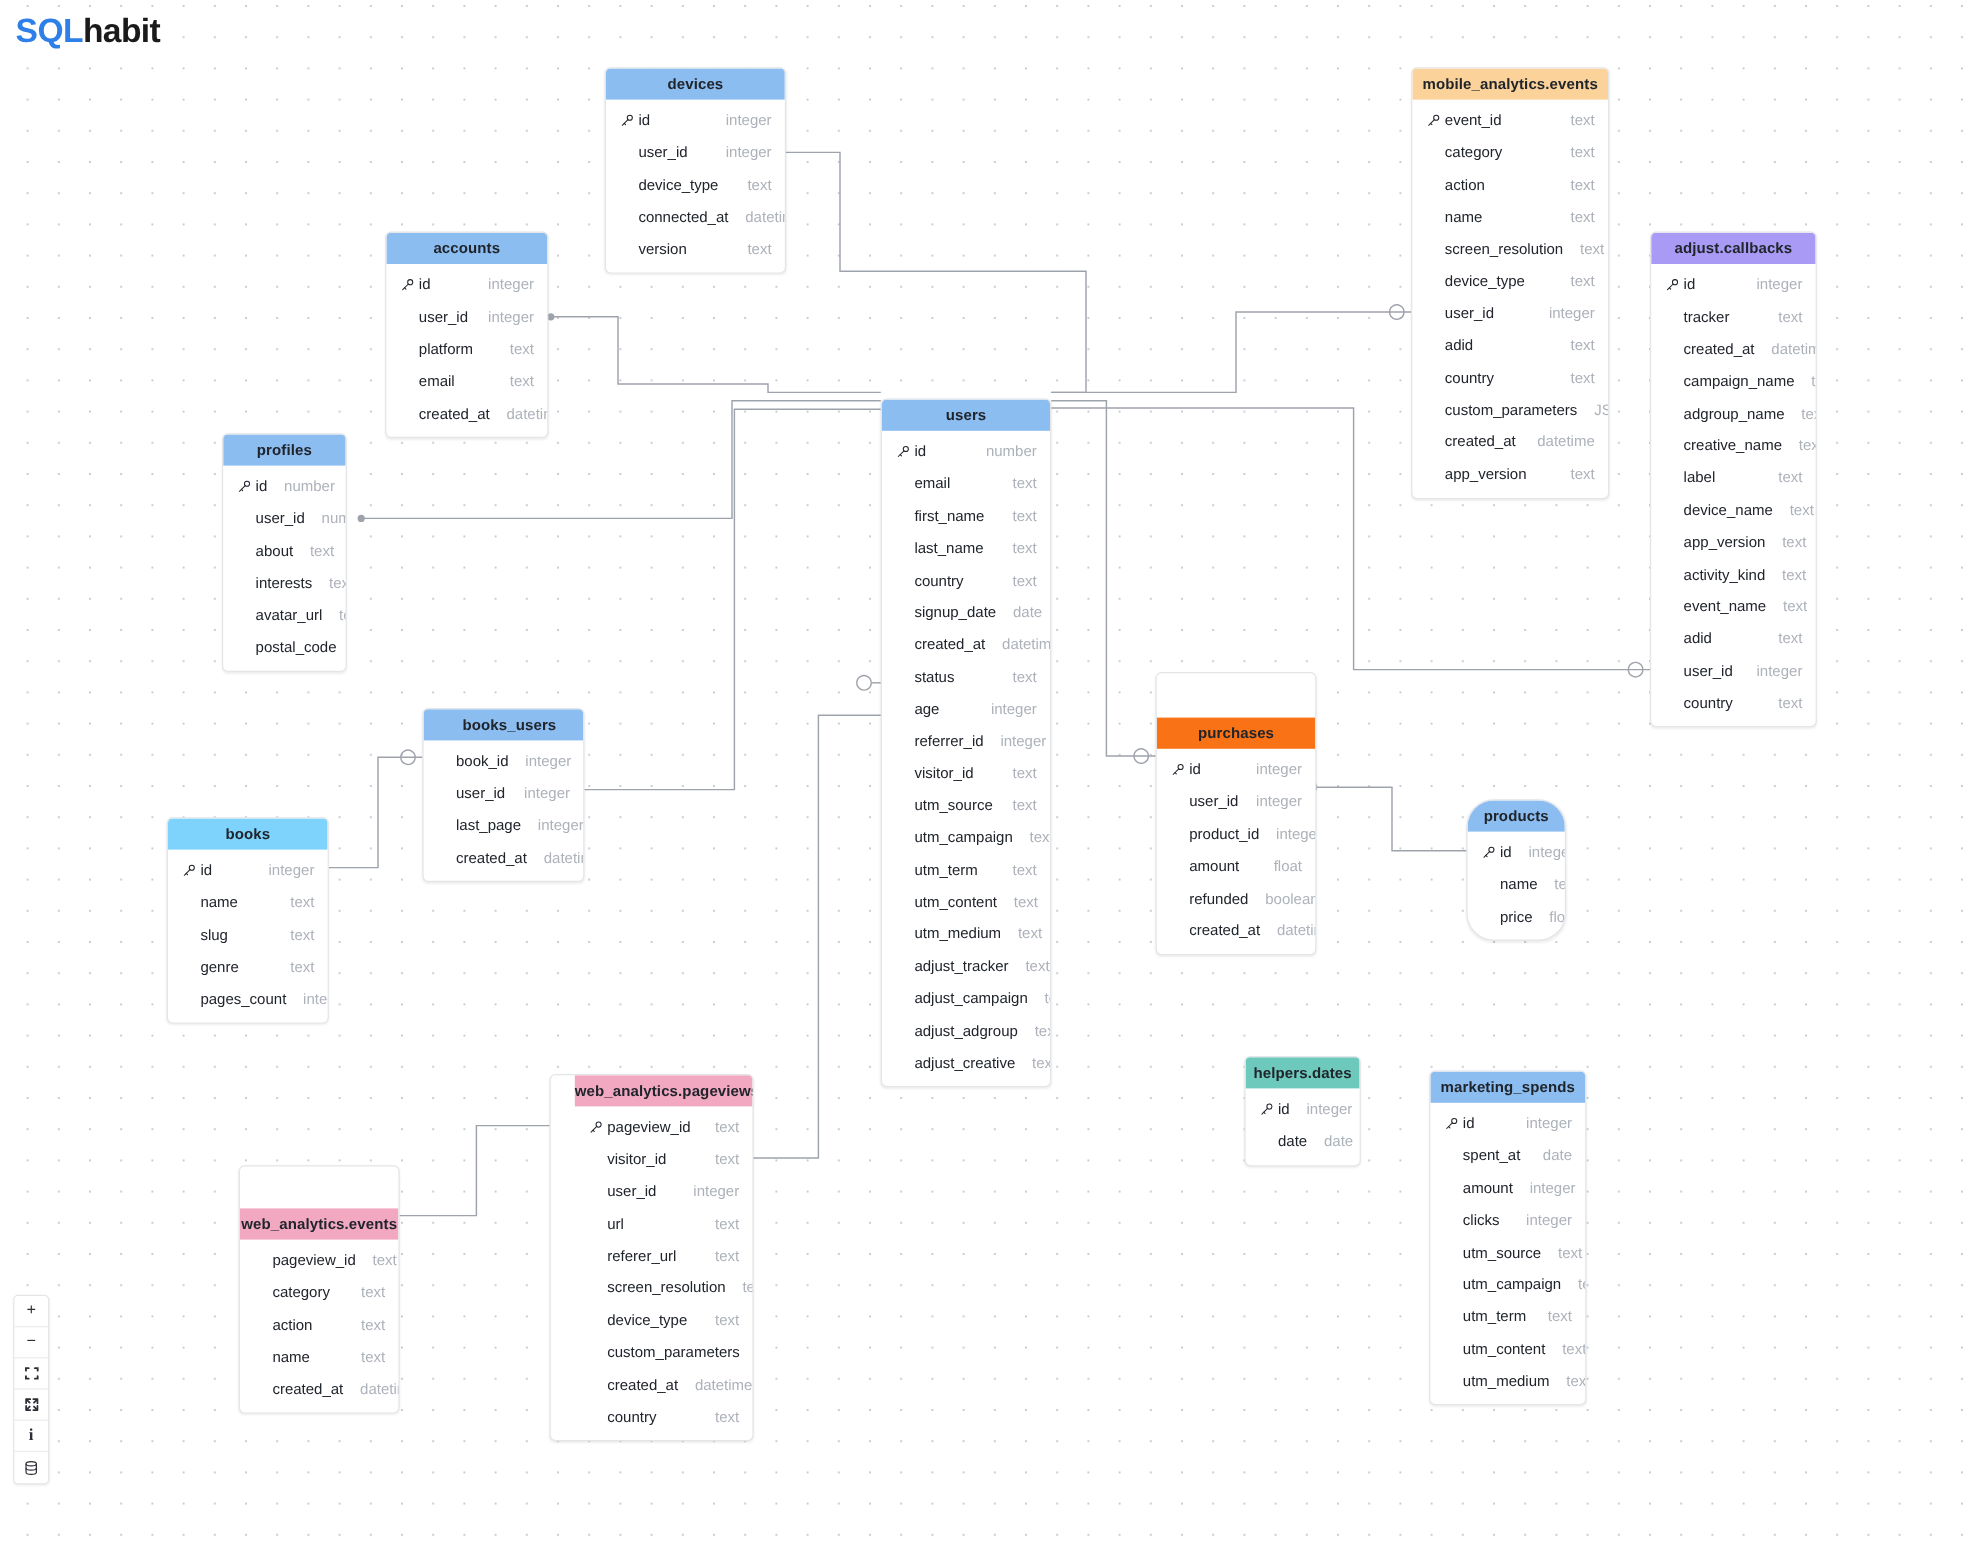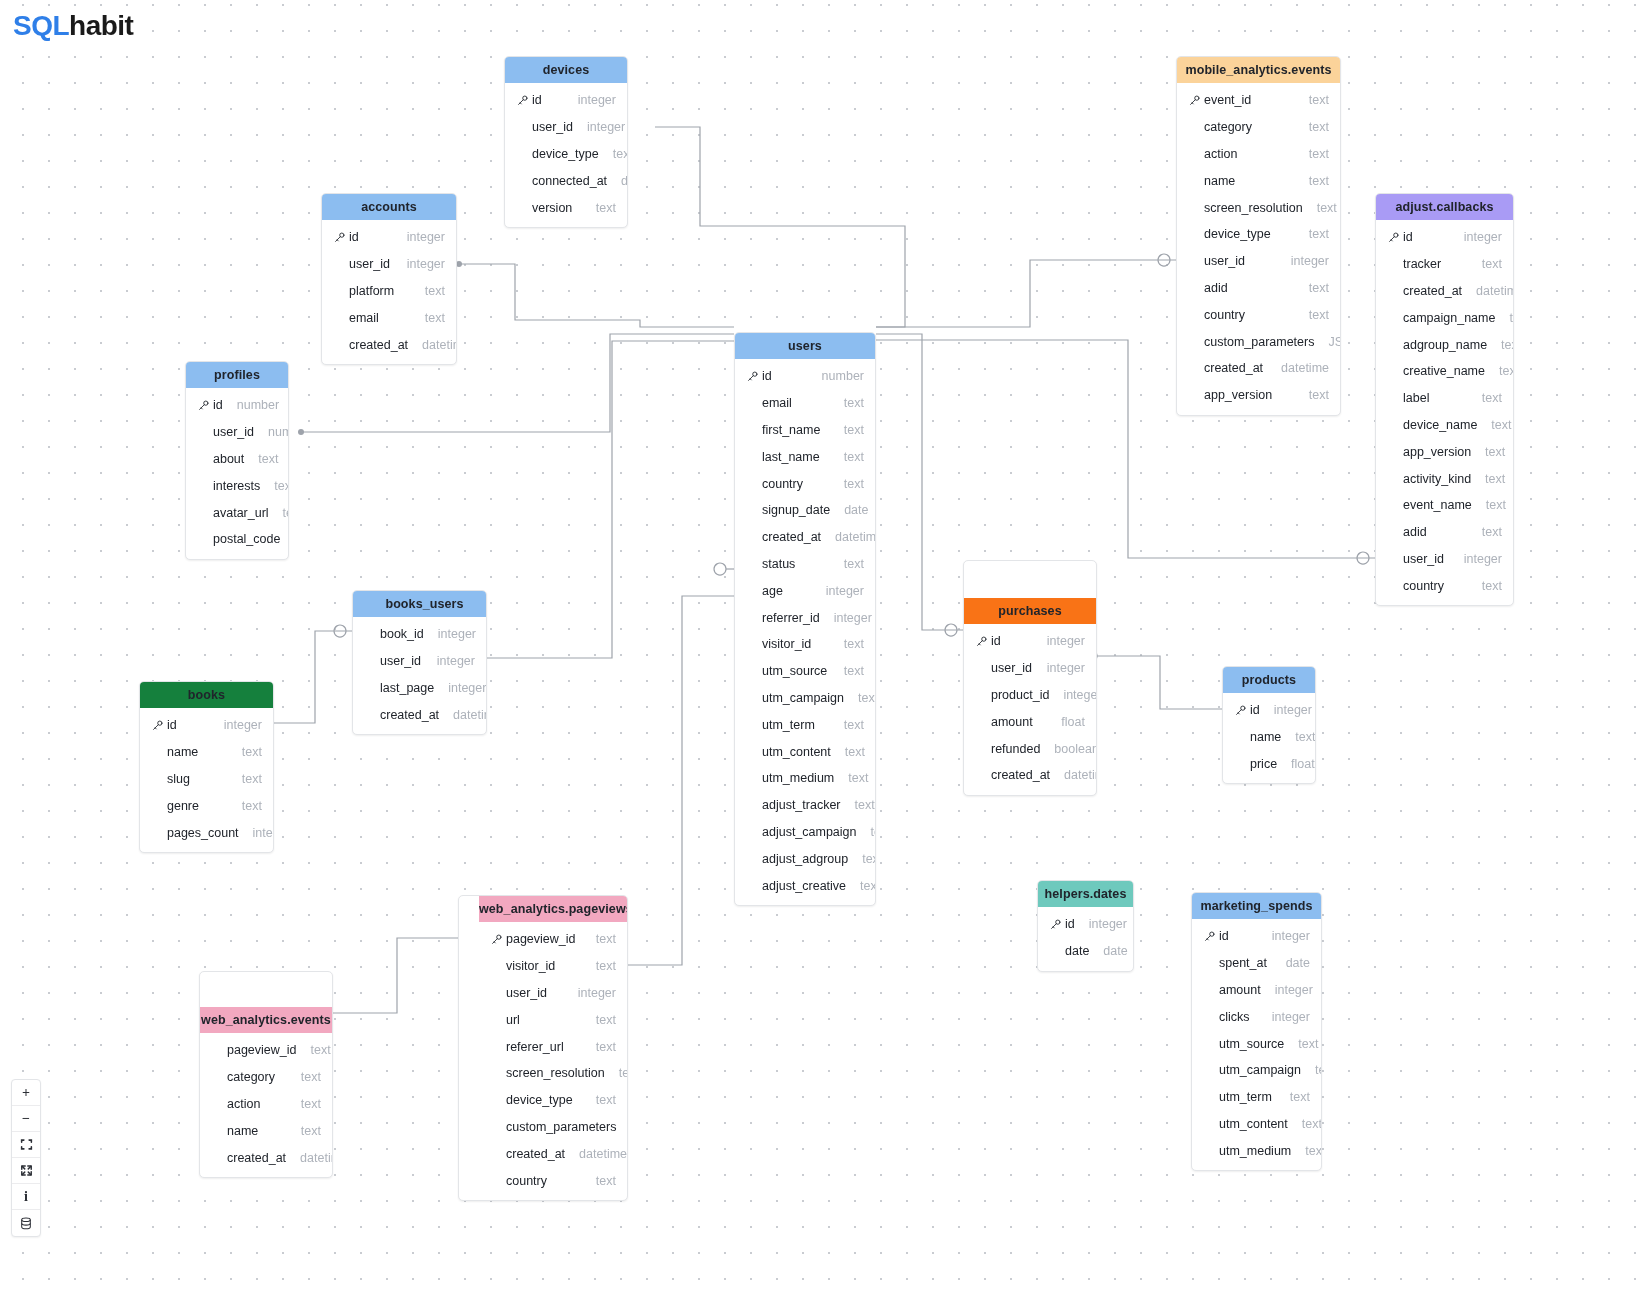--- a/index.html
+++ b/index.html
@@ -135,21 +135,21 @@
       <path d="M346 631 a6 6 0 1 0 0 0.1"></path>
 
       <path d="M1097 656 L1160 656 L1160 709 L1222 709"></path>
       <path d="M1097 656 a6 6 0 1 0 0 0.1"></path>
 
       <path d="M458 938 L397 938 L397 1013 L333 1013"></path>
     </g>
   </svg>
 
   <div id="tables-layer">
-      <div class="table-card" style="left: 504px; top: 56px; width: 124px;">
+      <div class="table-card" style="left: 504px; top: 56px; width: 151px;">
         <div class="table-header" style="background: rgb(140, 189, 240);">devices</div>
         <div class="table-body">
           <div class="field-row">
             <span class="field-key">
               <svg width="11" height="11" viewBox="0 0 16 16" fill="none" stroke="#20242b" stroke-width="1.25" stroke-linecap="round">
                 <circle cx="11.4" cy="4.6" r="3.1"></circle>
                 <path d="M9.2 6.8L2.3 13.7"></path>
                 <path d="M4.6 11.4l1.6 1.6"></path>
               </svg>
             </span>
@@ -537,21 +537,21 @@
             <span class="field-type">integer</span>
           </div>
           <div class="field-row">
             <span class="field-key empty"></span>
             <span class="field-name">created_at</span>
             <span class="field-type">datetime</span>
           </div>
         </div>
       </div>
       <div class="table-card" style="left: 139px; top: 681px; width: 135px;">
-        <div class="table-header" style="background: #15803d;">books</div>
+        <div class="table-header" style="background: #7dd3fc;">books</div>
         <div class="table-body">
           <div class="field-row">
             <span class="field-key">
               <svg width="11" height="11" viewBox="0 0 16 16" fill="none" stroke="#20242b" stroke-width="1.25" stroke-linecap="round">
                 <circle cx="11.4" cy="4.6" r="3.1"></circle>
                 <path d="M9.2 6.8L2.3 13.7"></path>
                 <path d="M4.6 11.4l1.6 1.6"></path>
               </svg>
             </span>
             <span class="field-name">id</span>
@@ -613,21 +613,21 @@
             <span class="field-name">refunded</span>
             <span class="field-type">boolean</span>
           </div>
           <div class="field-row">
             <span class="field-key empty"></span>
             <span class="field-name">created_at</span>
             <span class="field-type">datetime</span>
           </div>
         </div>
       </div>
-      <div class="table-card" style="left: 1222px; top: 666px; width: 94px;">
+      <div class="table-card" style="left: 1222px; top: 666px; width: 83px; border-radius: 23px;">
         <div class="table-header" style="background: rgb(140, 189, 240);">products</div>
         <div class="table-body">
           <div class="field-row">
             <span class="field-key">
               <svg width="11" height="11" viewBox="0 0 16 16" fill="none" stroke="#20242b" stroke-width="1.25" stroke-linecap="round">
                 <circle cx="11.4" cy="4.6" r="3.1"></circle>
                 <path d="M9.2 6.8L2.3 13.7"></path>
                 <path d="M4.6 11.4l1.6 1.6"></path>
               </svg>
             </span>

